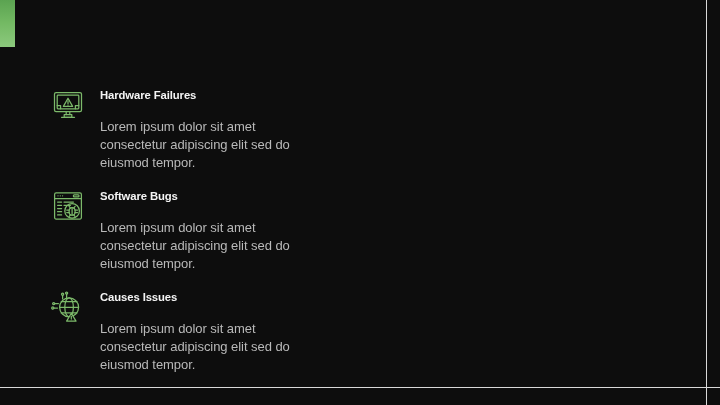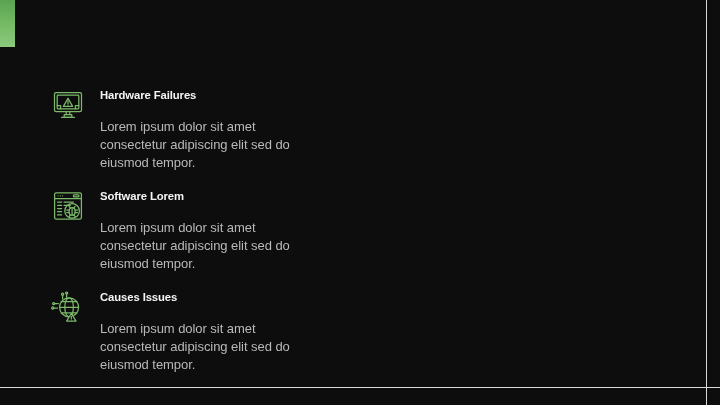--- a/index.html
+++ b/index.html
@@ -136,21 +136,21 @@
               <path d="M6.6 13.1 h4 M6.6 16.3 h4 M6.6 19.5 h4 M6.6 22.7 h4 M6.6 25.9 h4"></path>
               <path d="M13 13.1 h9.4 M13 16.3 h6.4"></path>
               <circle cx="21.1" cy="21.9" r="7.3"></circle>
               <ellipse cx="21.1" cy="22.4" rx="3" ry="3.8"></ellipse>
               <path d="M21.1 18.6 v7.6 M18.1 21 h-2.4 M24.1 21 h2.4 M18.2 23.6 h-2.5 M24 23.6 h2.5"></path>
               <path d="M19.3 18.9 l-1.2-1.6 M22.9 18.9 l1.2-1.6"></path>
               <path d="M19.4 25.9 l-1.1 1.5 M22.8 25.9 l1.1 1.5"></path>
             </svg>
           </span>
           <span class="text-wrap">
-            <span class="item-title">Software Lorem</span>
+            <span class="item-title">Software Bugs</span>
             <div class="item-desc">Lorem ipsum dolor sit amet consectetur adipiscing elit sed do eiusmod tempor.</div>
           </span>
         </div>
       </div>
       <div class="col right">
         <div class="item">
           
           
         </div>
       </div>

